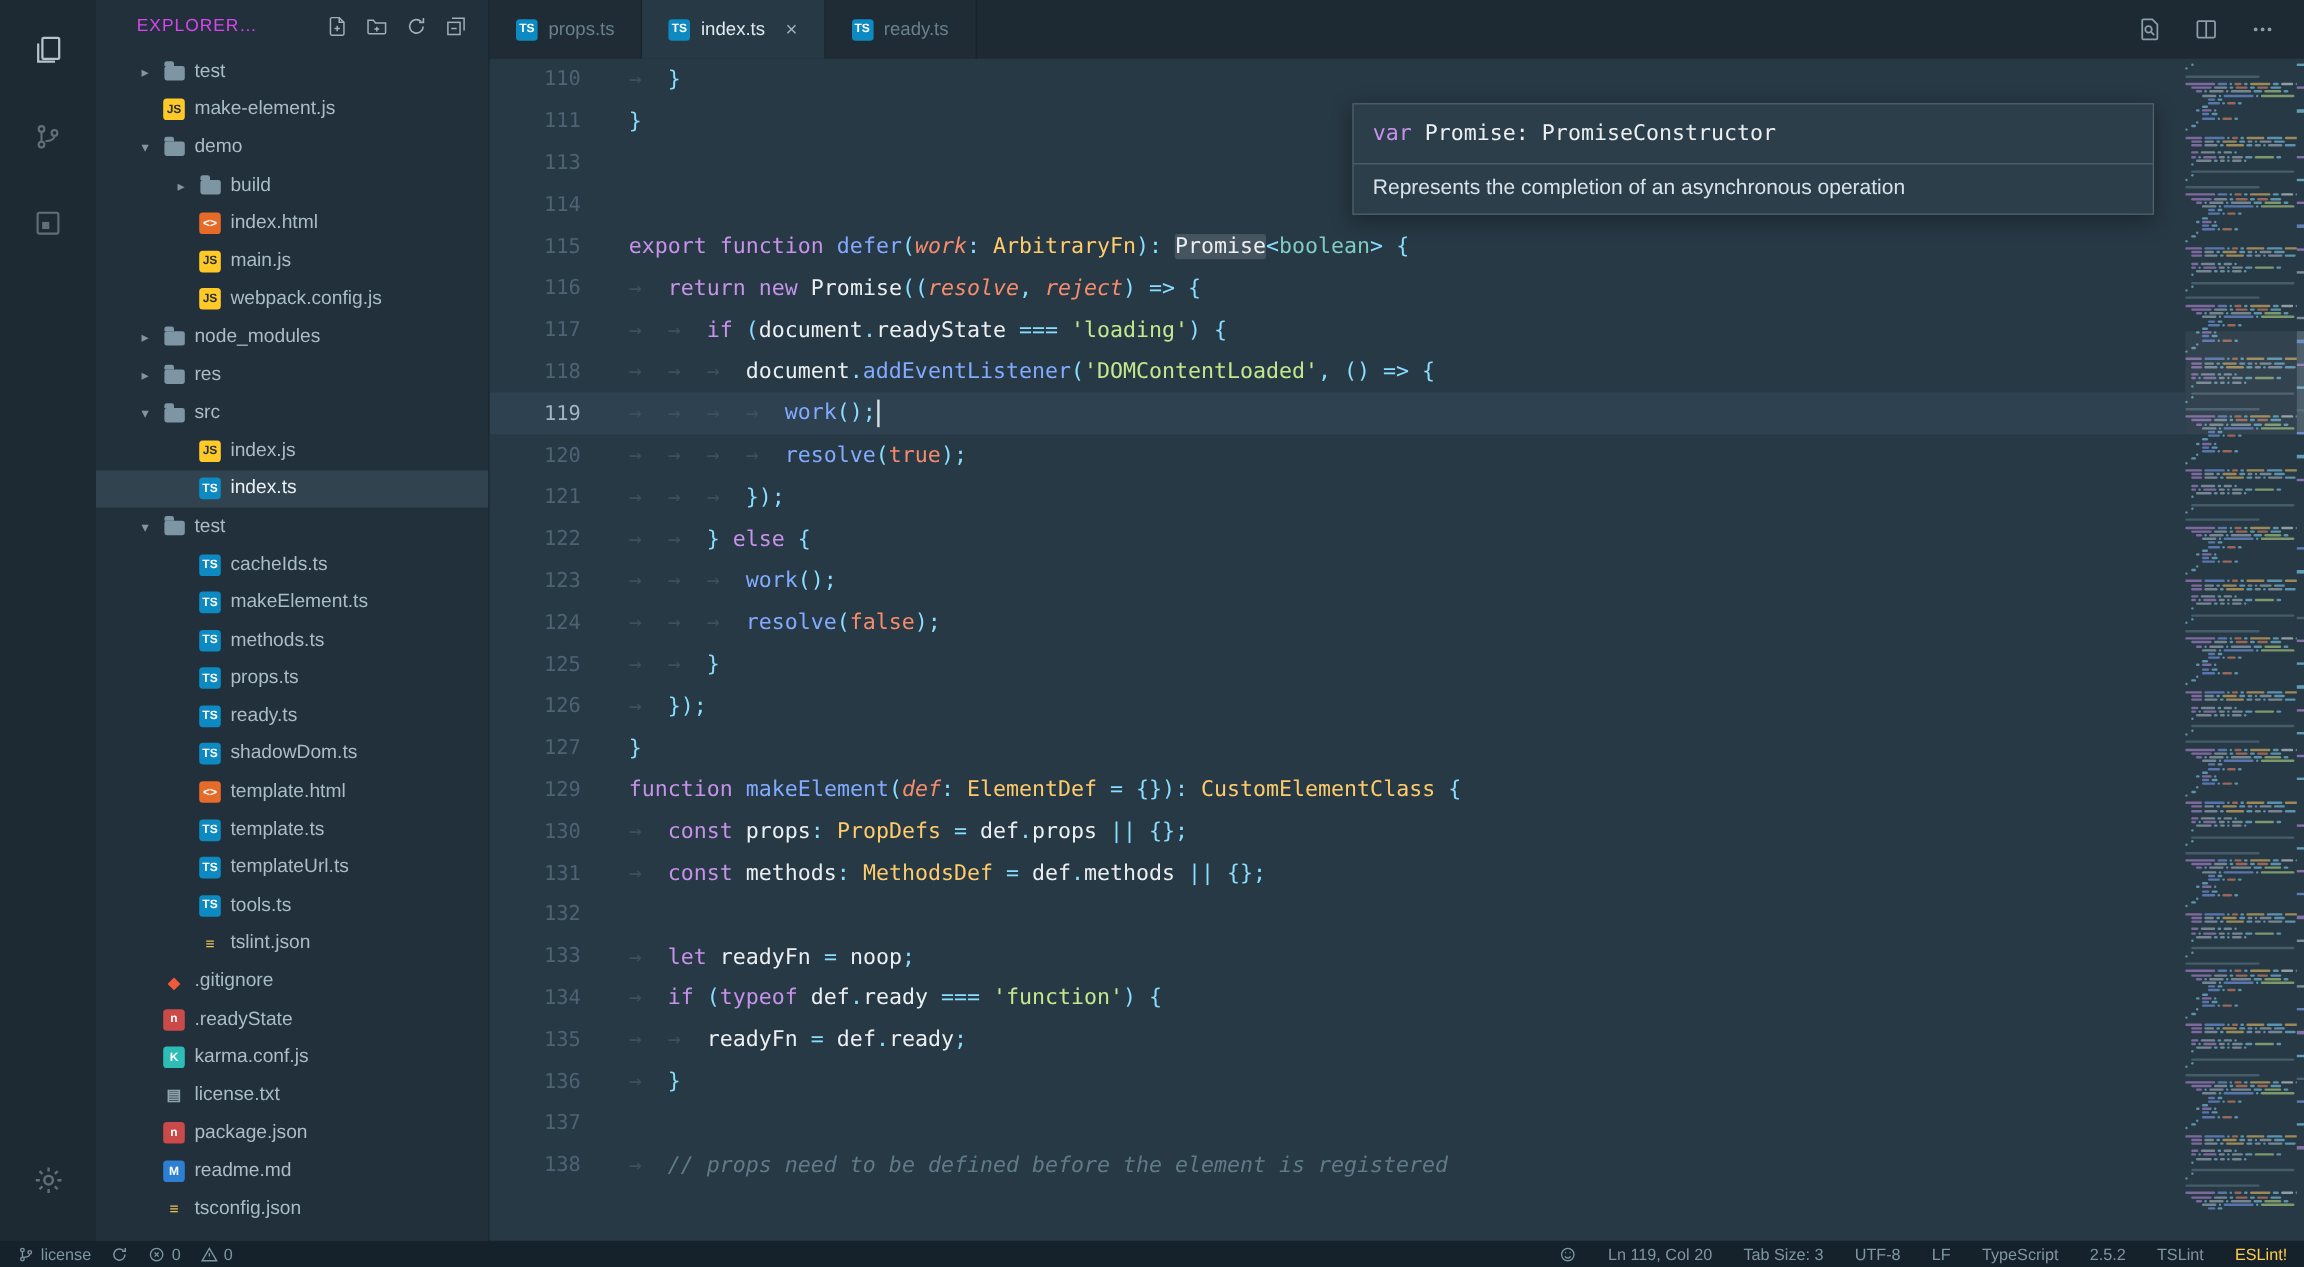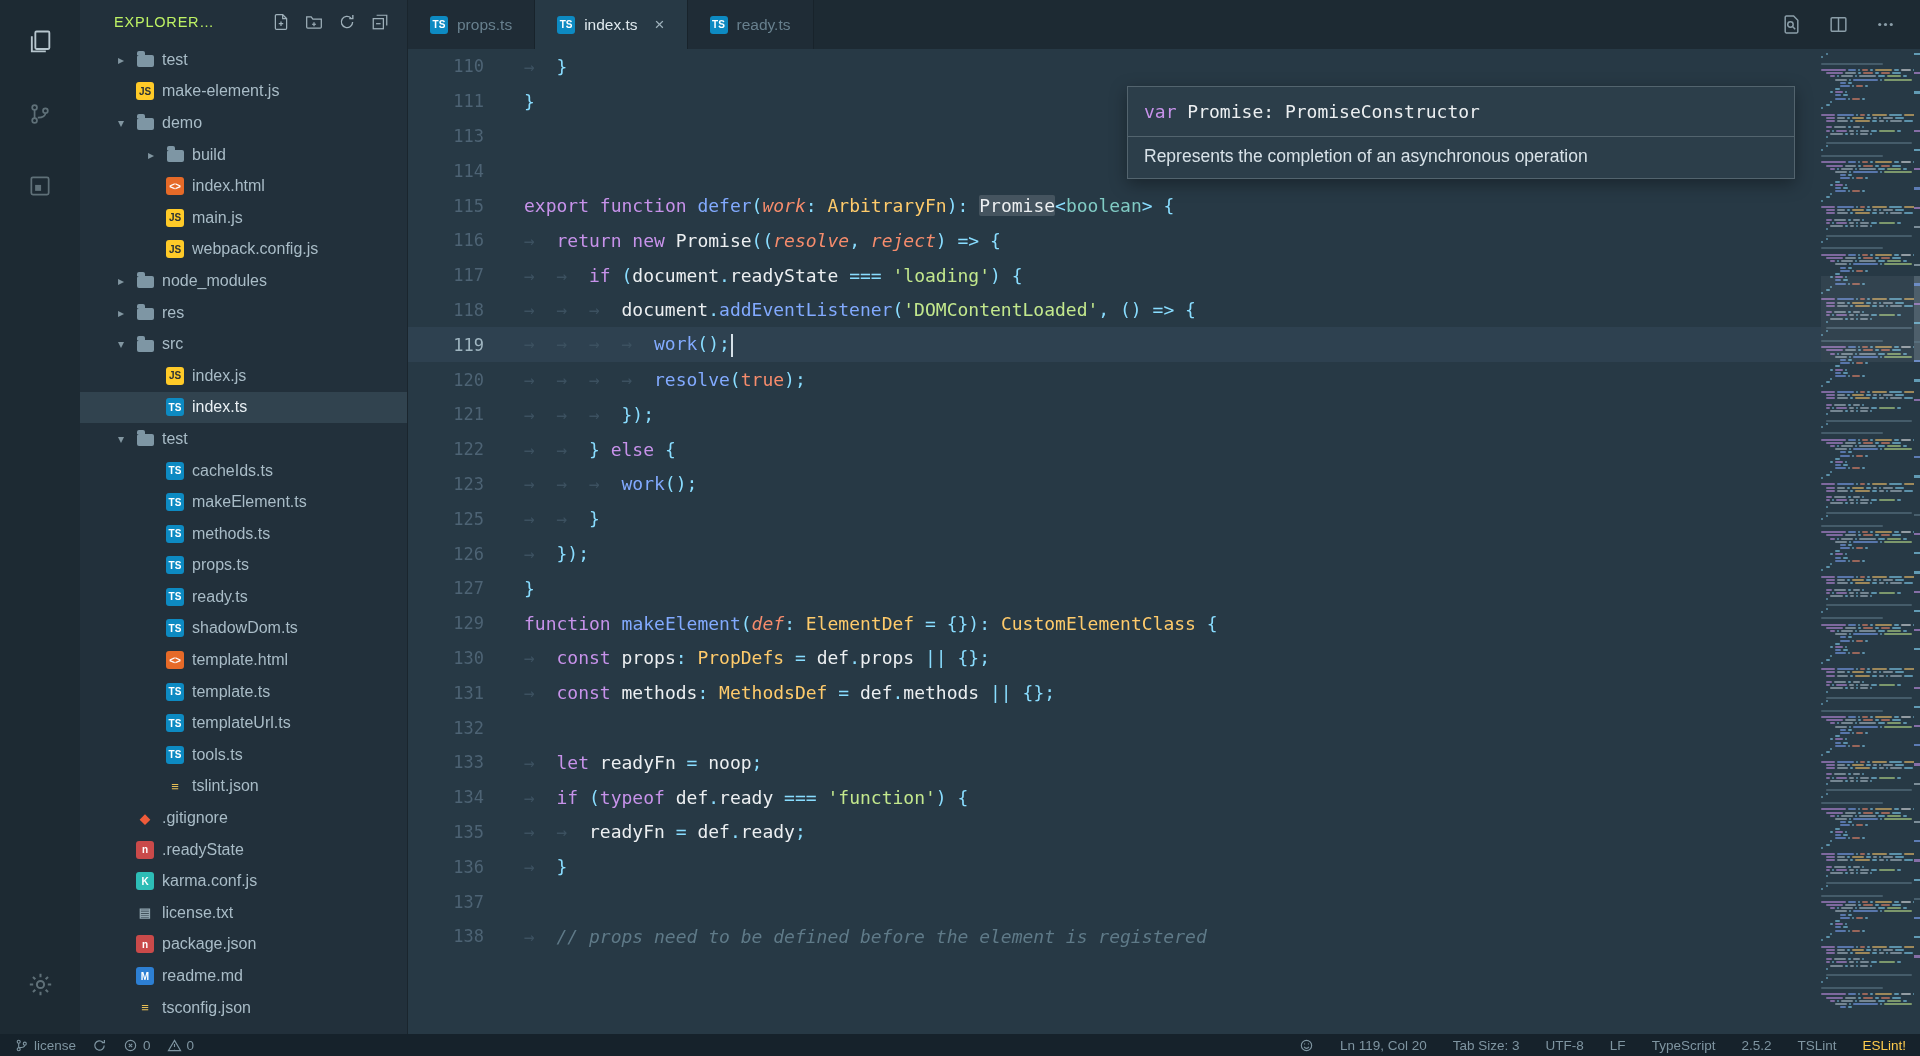--- a/index.html
+++ b/index.html
@@ -10,21 +10,21 @@
   .app { display:flex; width:1920px; height:1034px; }
 
   
   .activity-bar { width:80px; background:#1d2a33; display:flex; flex-direction:column; align-items:center; padding:20px 0 24px; flex:none; }
   .act-item { width:48px; height:48px; display:flex; align-items:center; justify-content:center; color:#5f7078; margin-bottom:24px; cursor:pointer; }
   .act-item.active { color:#b6c5cd; }
   .act-item.bottom { margin-top:auto; margin-bottom:0; }
 
   
   .sidebar { width:328px; background:#22303b; flex:none; overflow:hidden; border-right:1px solid #1a252d; }
-  .sidebar-header { height:44px; display:flex; align-items:center; padding:0 18px 0 34px; color:#bef264; font-size:14.5px; letter-spacing:.8px; }
+  .sidebar-header { height:44px; display:flex; align-items:center; padding:0 18px 0 34px; color:#d946ef; font-size:14.5px; letter-spacing:.8px; }
   .sidebar-actions { margin-left:auto; display:flex; gap:15px; align-items:center; }
   .sb-act { width:18px; height:18px; color:#9fb0ba; cursor:pointer; }
   .sb-act svg { width:18px; height:18px; }
 
   .file-tree { height:990px; overflow:hidden; }
   .tree-row { height:31.6px; display:flex; align-items:center; gap:8px; font-size:16px; color:#a9bcc7; cursor:pointer; white-space:nowrap; }
   .tree-row.selected { background:#31434f; color:#e9f0f4; }
   .chev { width:14px; flex:none; font-size:12px; color:#8296a1; text-align:center; }
   .fi { min-width:18px; width:18px; height:18px; border-radius:3px; display:flex; align-items:center; justify-content:center;
         font-size:10px; font-weight:bold; flex:none; font-family:"Liberation Sans",sans-serif; }
@@ -353,20 +353,21 @@
           <div class="code-line"><span class="ln">114</span><span class="code"></span></div>
           <div class="code-line"><span class="ln">115</span><span class="code"><span class="tk-kw">export function </span><span class="tk-fn">defer</span><span class="tk-punc">(</span><span class="tk-param">work</span><span class="tk-punc">: </span><span class="tk-type">ArbitraryFn</span><span class="tk-punc">): </span><span class="tk-hl">Promise</span><span class="tk-punc">&lt;</span><span class="tk-teal">boolean</span><span class="tk-punc">&gt; {</span></span></div>
           <div class="code-line"><span class="ln">116</span><span class="code"><span class="tab-arrow">→</span><span class="tk-kw">return new </span><span class="tk-def">Promise</span><span class="tk-punc">((</span><span class="tk-param">resolve</span><span class="tk-punc">, </span><span class="tk-param">reject</span><span class="tk-punc">) =&gt; {</span></span></div>
           <div class="code-line"><span class="ln">117</span><span class="code"><span class="tab-arrow">→</span><span class="tab-arrow">→</span><span class="tk-kw">if </span><span class="tk-punc">(</span><span class="tk-def">document</span><span class="tk-punc">.</span><span class="tk-def">readyState </span><span class="tk-punc">=== </span><span class="tk-str">'loading'</span><span class="tk-punc">) {</span></span></div>
           <div class="code-line"><span class="ln">118</span><span class="code"><span class="tab-arrow">→</span><span class="tab-arrow">→</span><span class="tab-arrow">→</span><span class="tk-def">document</span><span class="tk-punc">.</span><span class="tk-fn">addEventListener</span><span class="tk-punc">(</span><span class="tk-str">'DOMContentLoaded'</span><span class="tk-punc">, () =&gt; {</span></span></div>
           <div class="code-line current"><span class="ln">119</span><span class="code"><span class="tab-arrow">→</span><span class="tab-arrow">→</span><span class="tab-arrow">→</span><span class="tab-arrow">→</span><span class="tk-fn">work</span><span class="tk-punc">();</span><span class="cursor"></span></span></div>
           <div class="code-line"><span class="ln">120</span><span class="code"><span class="tab-arrow">→</span><span class="tab-arrow">→</span><span class="tab-arrow">→</span><span class="tab-arrow">→</span><span class="tk-fn">resolve</span><span class="tk-punc">(</span><span class="tk-bool">true</span><span class="tk-punc">);</span></span></div>
           <div class="code-line"><span class="ln">121</span><span class="code"><span class="tab-arrow">→</span><span class="tab-arrow">→</span><span class="tab-arrow">→</span><span class="tk-punc">});</span></span></div>
           <div class="code-line"><span class="ln">122</span><span class="code"><span class="tab-arrow">→</span><span class="tab-arrow">→</span><span class="tk-punc">} </span><span class="tk-kw">else </span><span class="tk-punc">{</span></span></div>
           <div class="code-line"><span class="ln">123</span><span class="code"><span class="tab-arrow">→</span><span class="tab-arrow">→</span><span class="tab-arrow">→</span><span class="tk-fn">work</span><span class="tk-punc">();</span></span></div>
+          <div class="code-line"><span class="ln">124</span><span class="code"><span class="tab-arrow">→</span><span class="tab-arrow">→</span><span class="tab-arrow">→</span><span class="tk-fn">resolve</span><span class="tk-punc">(</span><span class="tk-bool">false</span><span class="tk-punc">);</span></span></div>
           <div class="code-line"><span class="ln">125</span><span class="code"><span class="tab-arrow">→</span><span class="tab-arrow">→</span><span class="tk-punc">}</span></span></div>
           <div class="code-line"><span class="ln">126</span><span class="code"><span class="tab-arrow">→</span><span class="tk-punc">});</span></span></div>
           <div class="code-line"><span class="ln">127</span><span class="code"><span class="tk-punc">}</span></span></div>
           <div class="code-line"><span class="ln">129</span><span class="code"><span class="tk-kw">function </span><span class="tk-fn">makeElement</span><span class="tk-punc">(</span><span class="tk-param">def</span><span class="tk-punc">: </span><span class="tk-type">ElementDef</span><span class="tk-punc"> = {}): </span><span class="tk-type">CustomElementClass</span><span class="tk-punc"> {</span></span></div>
           <div class="code-line"><span class="ln">130</span><span class="code"><span class="tab-arrow">→</span><span class="tk-kw">const </span><span class="tk-def">props</span><span class="tk-punc">: </span><span class="tk-type">PropDefs</span><span class="tk-punc"> = </span><span class="tk-def">def</span><span class="tk-punc">.</span><span class="tk-def">props </span><span class="tk-punc">|| {};</span></span></div>
           <div class="code-line"><span class="ln">131</span><span class="code"><span class="tab-arrow">→</span><span class="tk-kw">const </span><span class="tk-def">methods</span><span class="tk-punc">: </span><span class="tk-type">MethodsDef</span><span class="tk-punc"> = </span><span class="tk-def">def</span><span class="tk-punc">.</span><span class="tk-def">methods </span><span class="tk-punc">|| {};</span></span></div>
           <div class="code-line"><span class="ln">132</span><span class="code"></span></div>
           <div class="code-line"><span class="ln">133</span><span class="code"><span class="tab-arrow">→</span><span class="tk-kw">let </span><span class="tk-def">readyFn </span><span class="tk-punc">= </span><span class="tk-def">noop</span><span class="tk-punc">;</span></span></div>
           <div class="code-line"><span class="ln">134</span><span class="code"><span class="tab-arrow">→</span><span class="tk-kw">if </span><span class="tk-punc">(</span><span class="tk-kw">typeof </span><span class="tk-def">def</span><span class="tk-punc">.</span><span class="tk-def">ready </span><span class="tk-punc">=== </span><span class="tk-str">'function'</span><span class="tk-punc">) {</span></span></div>
           <div class="code-line"><span class="ln">135</span><span class="code"><span class="tab-arrow">→</span><span class="tab-arrow">→</span><span class="tk-def">readyFn </span><span class="tk-punc">= </span><span class="tk-def">def</span><span class="tk-punc">.</span><span class="tk-def">ready</span><span class="tk-punc">;</span></span></div>

